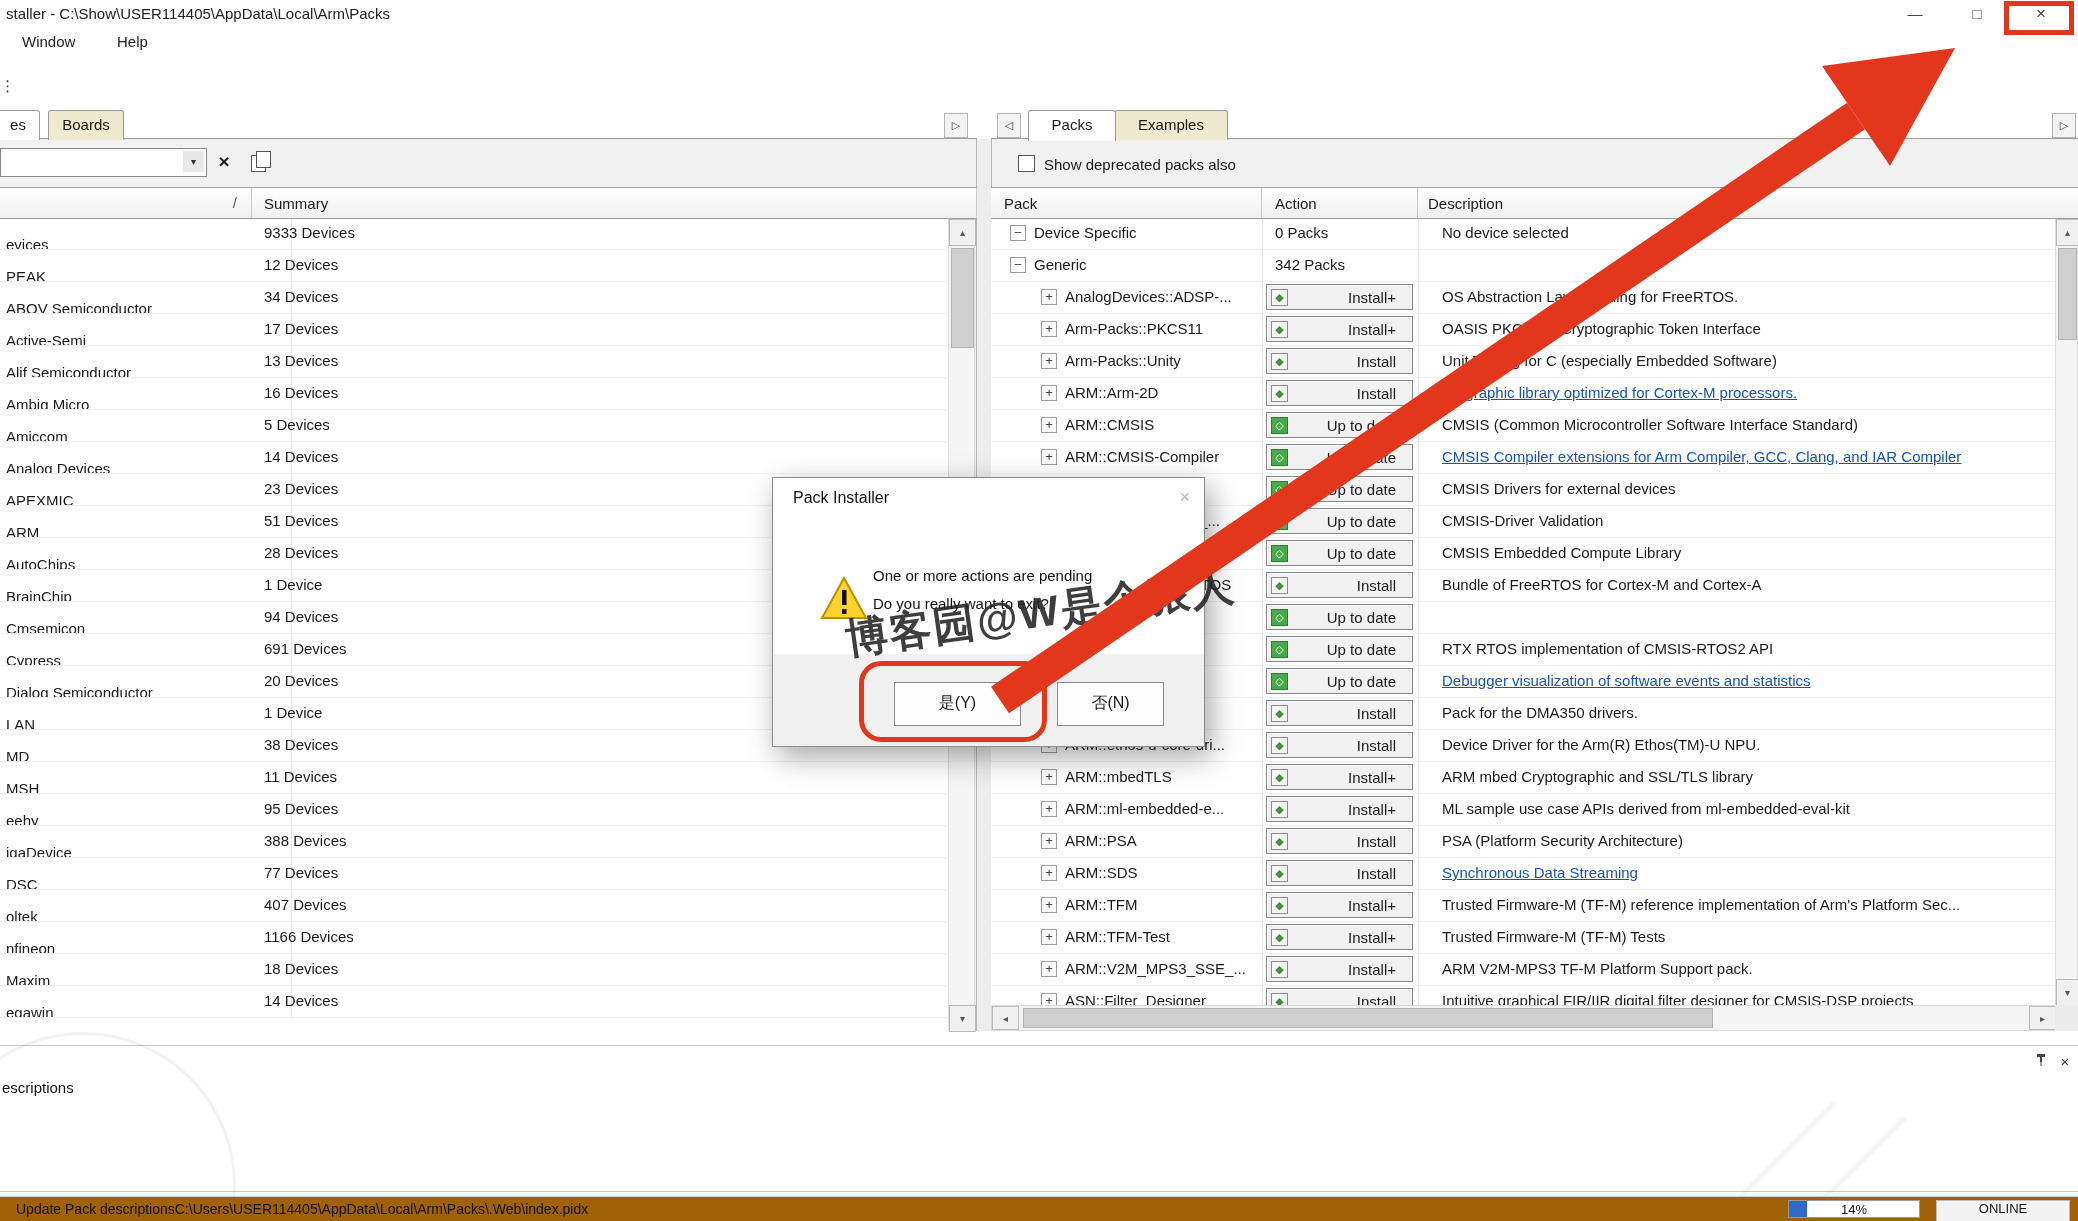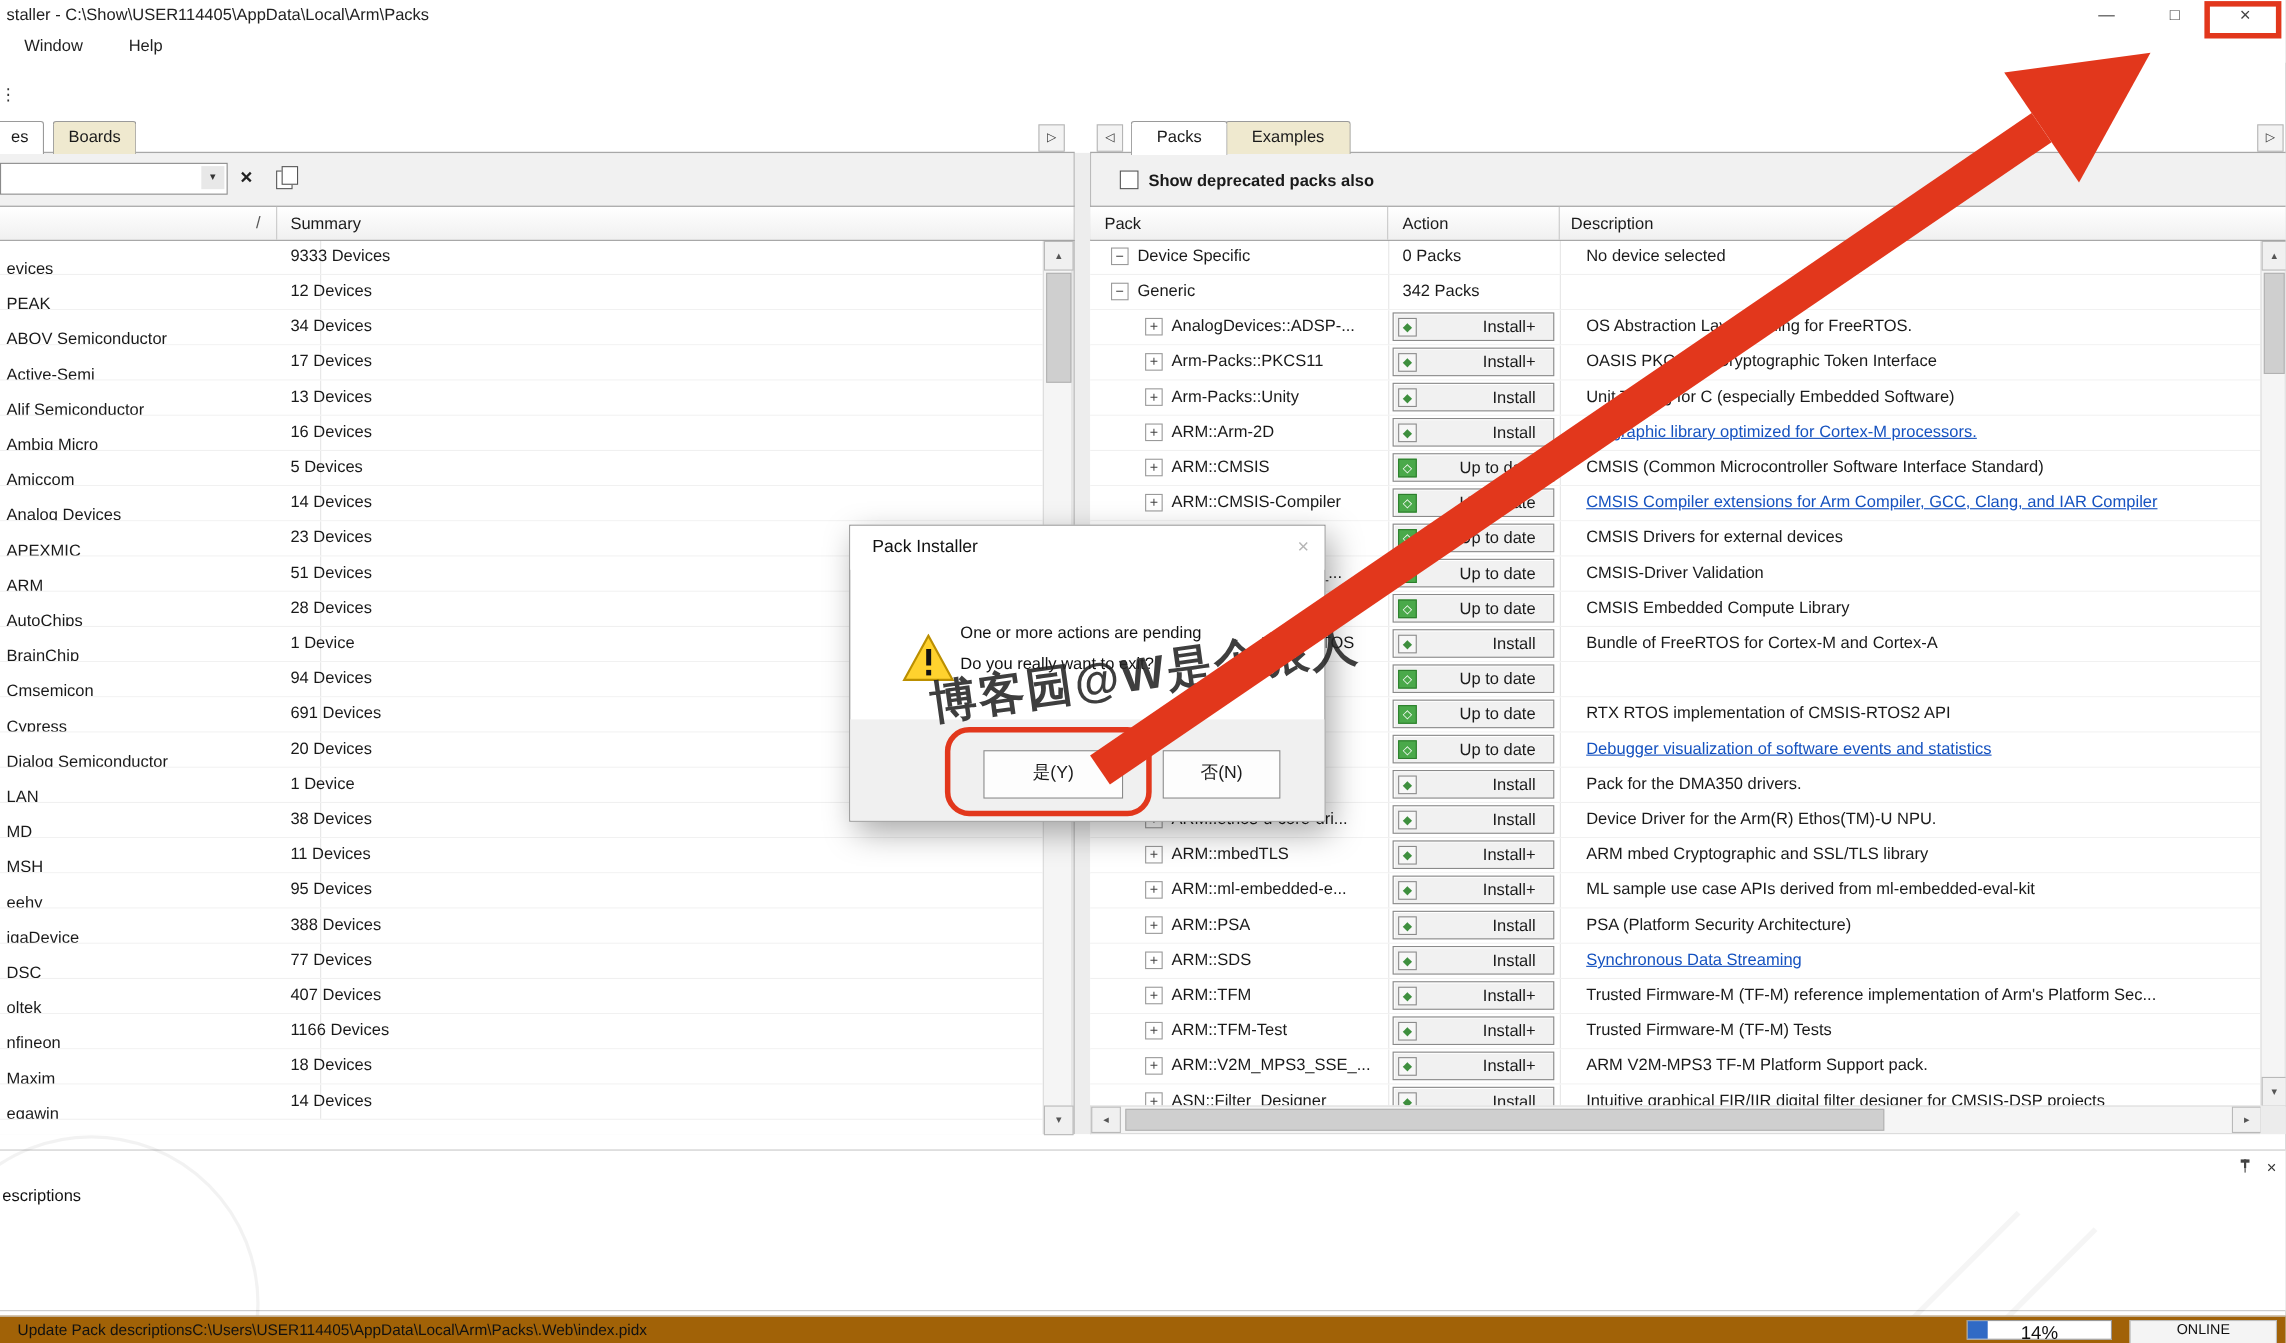--- a/index.html
+++ b/index.html
@@ -75,21 +75,21 @@
   
   .outpane{position:absolute;left:0;top:1045px;width:2078px;height:145px;background:#ffffff;
            border-top:1px solid #c8c8c8;border-bottom:1px solid #c8c8c8;}
   .outtext{position:absolute;left:2px;top:33px;font-size:15px;color:#111;}
   .outicon{position:absolute;top:7px;width:18px;height:18px;text-align:center;line-height:17px;font-size:14px;color:#333;}
   .statusbar{position:absolute;left:0;top:1196px;width:2078px;height:25px;background:#a16207;border-top:1px solid #cfcfcf;}
   .statmsg{position:absolute;left:16px;top:4px;font-size:14px;color:#111;white-space:nowrap;}
   .progressbox{position:absolute;left:1788px;top:3px;width:132px;height:18px;background:#fff;
                border:1px solid #9a9a9a;box-sizing:border-box;}
   .progressfill{position:absolute;left:0;top:0;bottom:0;background:#316ac5;}
-  .progresslabel{position:absolute;left:0;right:0;top:1px;text-align:center;font-size:17px;color:#111;}
+  .progresslabel{position:absolute;left:0;right:0;top:1px;text-align:center;font-size:13px;color:#111;}
   .onlinebox{position:absolute;left:1936px;top:3px;width:134px;height:26px;border:1px solid #bdbdbd;
              box-sizing:border-box;font-size:13px;text-align:center;line-height:16px;color:#111;background:#f4f4f4;}
 
   
   .dialog{position:absolute;left:772px;top:477px;width:431px;height:268px;background:#ffffff;
           border:1px solid #8c8c8c;box-shadow:6px 10px 28px rgba(0,0,0,.35);z-index:40;}
   .dlg-title{position:absolute;left:0;top:0;right:0;height:40px;background:#ffffff;}
   .dlg-title-text{position:absolute;left:20px;top:11px;font-size:16px;color:#111;}
   .dlg-close{position:absolute;right:14px;top:9px;font-size:18px;color:#b5b5b5;}
   .dlg-footer{position:absolute;left:0;right:0;bottom:0;height:92px;background:#f0f0f0;}
@@ -262,21 +262,21 @@
 
   <div class="abs" style="left:991px;top:139px;width:1px;height:892px;background:#b5b5b5;"></div>
   <div class="tabline" style="left:991px;width:1087px;"></div>
   <div class="navbtn" style="left:997px;">◁</div>
   <div class="tab sel" style="left:1028px;width:86px;">Packs</div>
   <div class="tab" style="left:1114px;width:112px;">Examples</div>
   <div class="navbtn" style="left:2052px;">▷</div>
 
   <div class="panelrow" style="left:992px;width:1086px;"></div>
   <div class="abs" style="left:1018px;top:155px;width:17px;height:17px;border:1px solid #555;background:#fff;box-sizing:border-box;"></div>
-  <div class="abs" style="left:1044px;top:156px;font-size:15px;font-weight:bold;">Show deprecated packs also</div>
+  <div class="abs" style="left:1044px;top:156px;font-size:15px;">Show deprecated packs also</div>
 
   <div class="thead" style="left:991px;width:1087px;">
     <div class="hcell" style="left:0;width:271px;padding-left:13px;">Pack</div>
     <div class="hcell" style="left:271px;width:156px;padding-left:13px;">Action</div>
     <div class="hcell" style="left:427px;width:660px;padding-left:10px;border-right:none;">Description</div>
   </div>
   <div class="tbody" id="right-rows" style="left:991px;top:218px;width:1064px;height:787px;">
       <div class="rrow">
         <div class="rcell rpack l0">
           <span class="expandbox">−</span>

